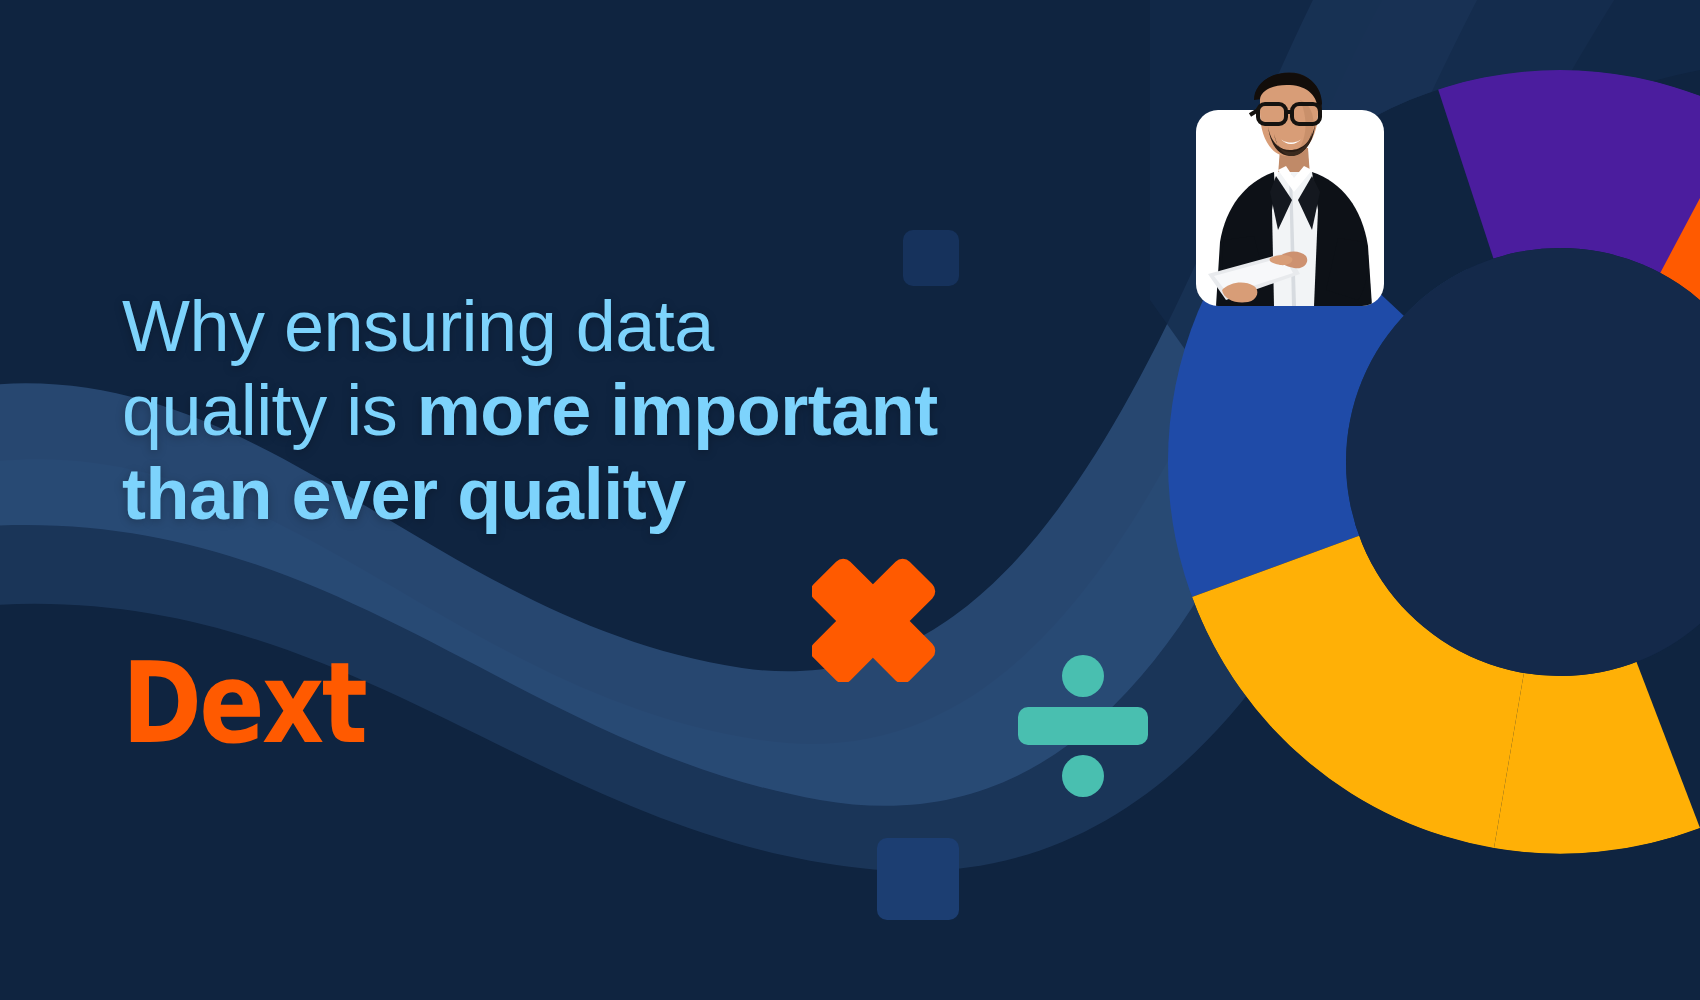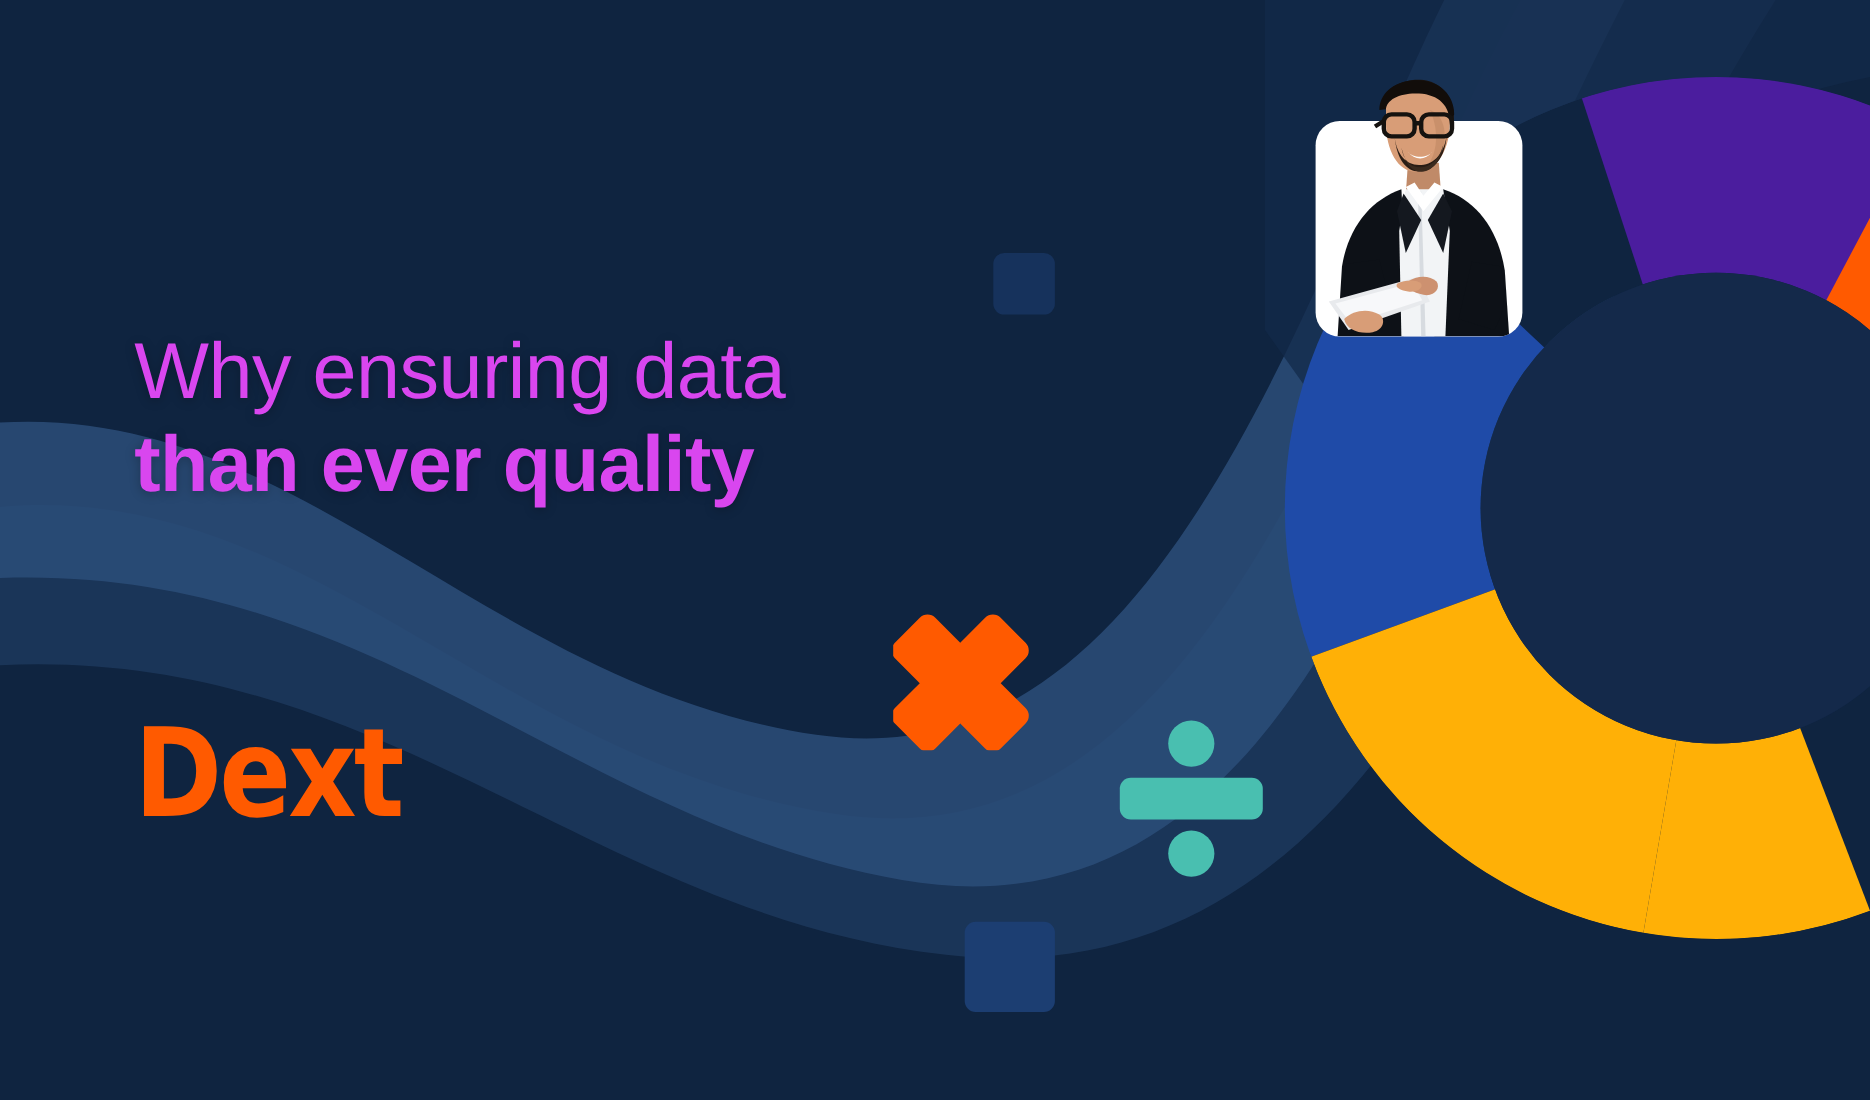--- a/index.html
+++ b/index.html
@@ -14,23 +14,23 @@
   }
 
   
   .bg-base{position:absolute;inset:0;background:#0f2440;}
 
   .bg-svg{position:absolute;inset:0;width:1700px;height:1000px;}
 
   
   .headline{
     position:absolute;
-    left:122px;top:296px;
+    left:122px;top:284px;
     width:880px;
-    color:#d946ef;
+    color:#7dd3fc;
     font-size:72px;
     line-height:84px;
     letter-spacing:-0.5px;
     font-weight:300;
     text-shadow:0 2px 10px rgba(0,0,0,.25);
   }
   .headline .b{font-weight:700;}
   .hl-line{display:block;white-space:nowrap;}
 
   
@@ -212,18 +212,19 @@
     <div class="dot top"></div>
     <div class="bar"></div>
     <div class="dot bot"></div>
   </div>
 
   <div class="sq one"></div>
   <div class="sq two"></div>
 
   <div class="headline">
     <span class="hl-line">Why ensuring data</span>
+    <span class="hl-line"><span>quality is </span><span class="b">more important</span></span>
     <span class="hl-line b">than ever quality</span>
   </div>
 
   <div class="logo">Dext</div>
 
 </div>
 
 </body></html>

